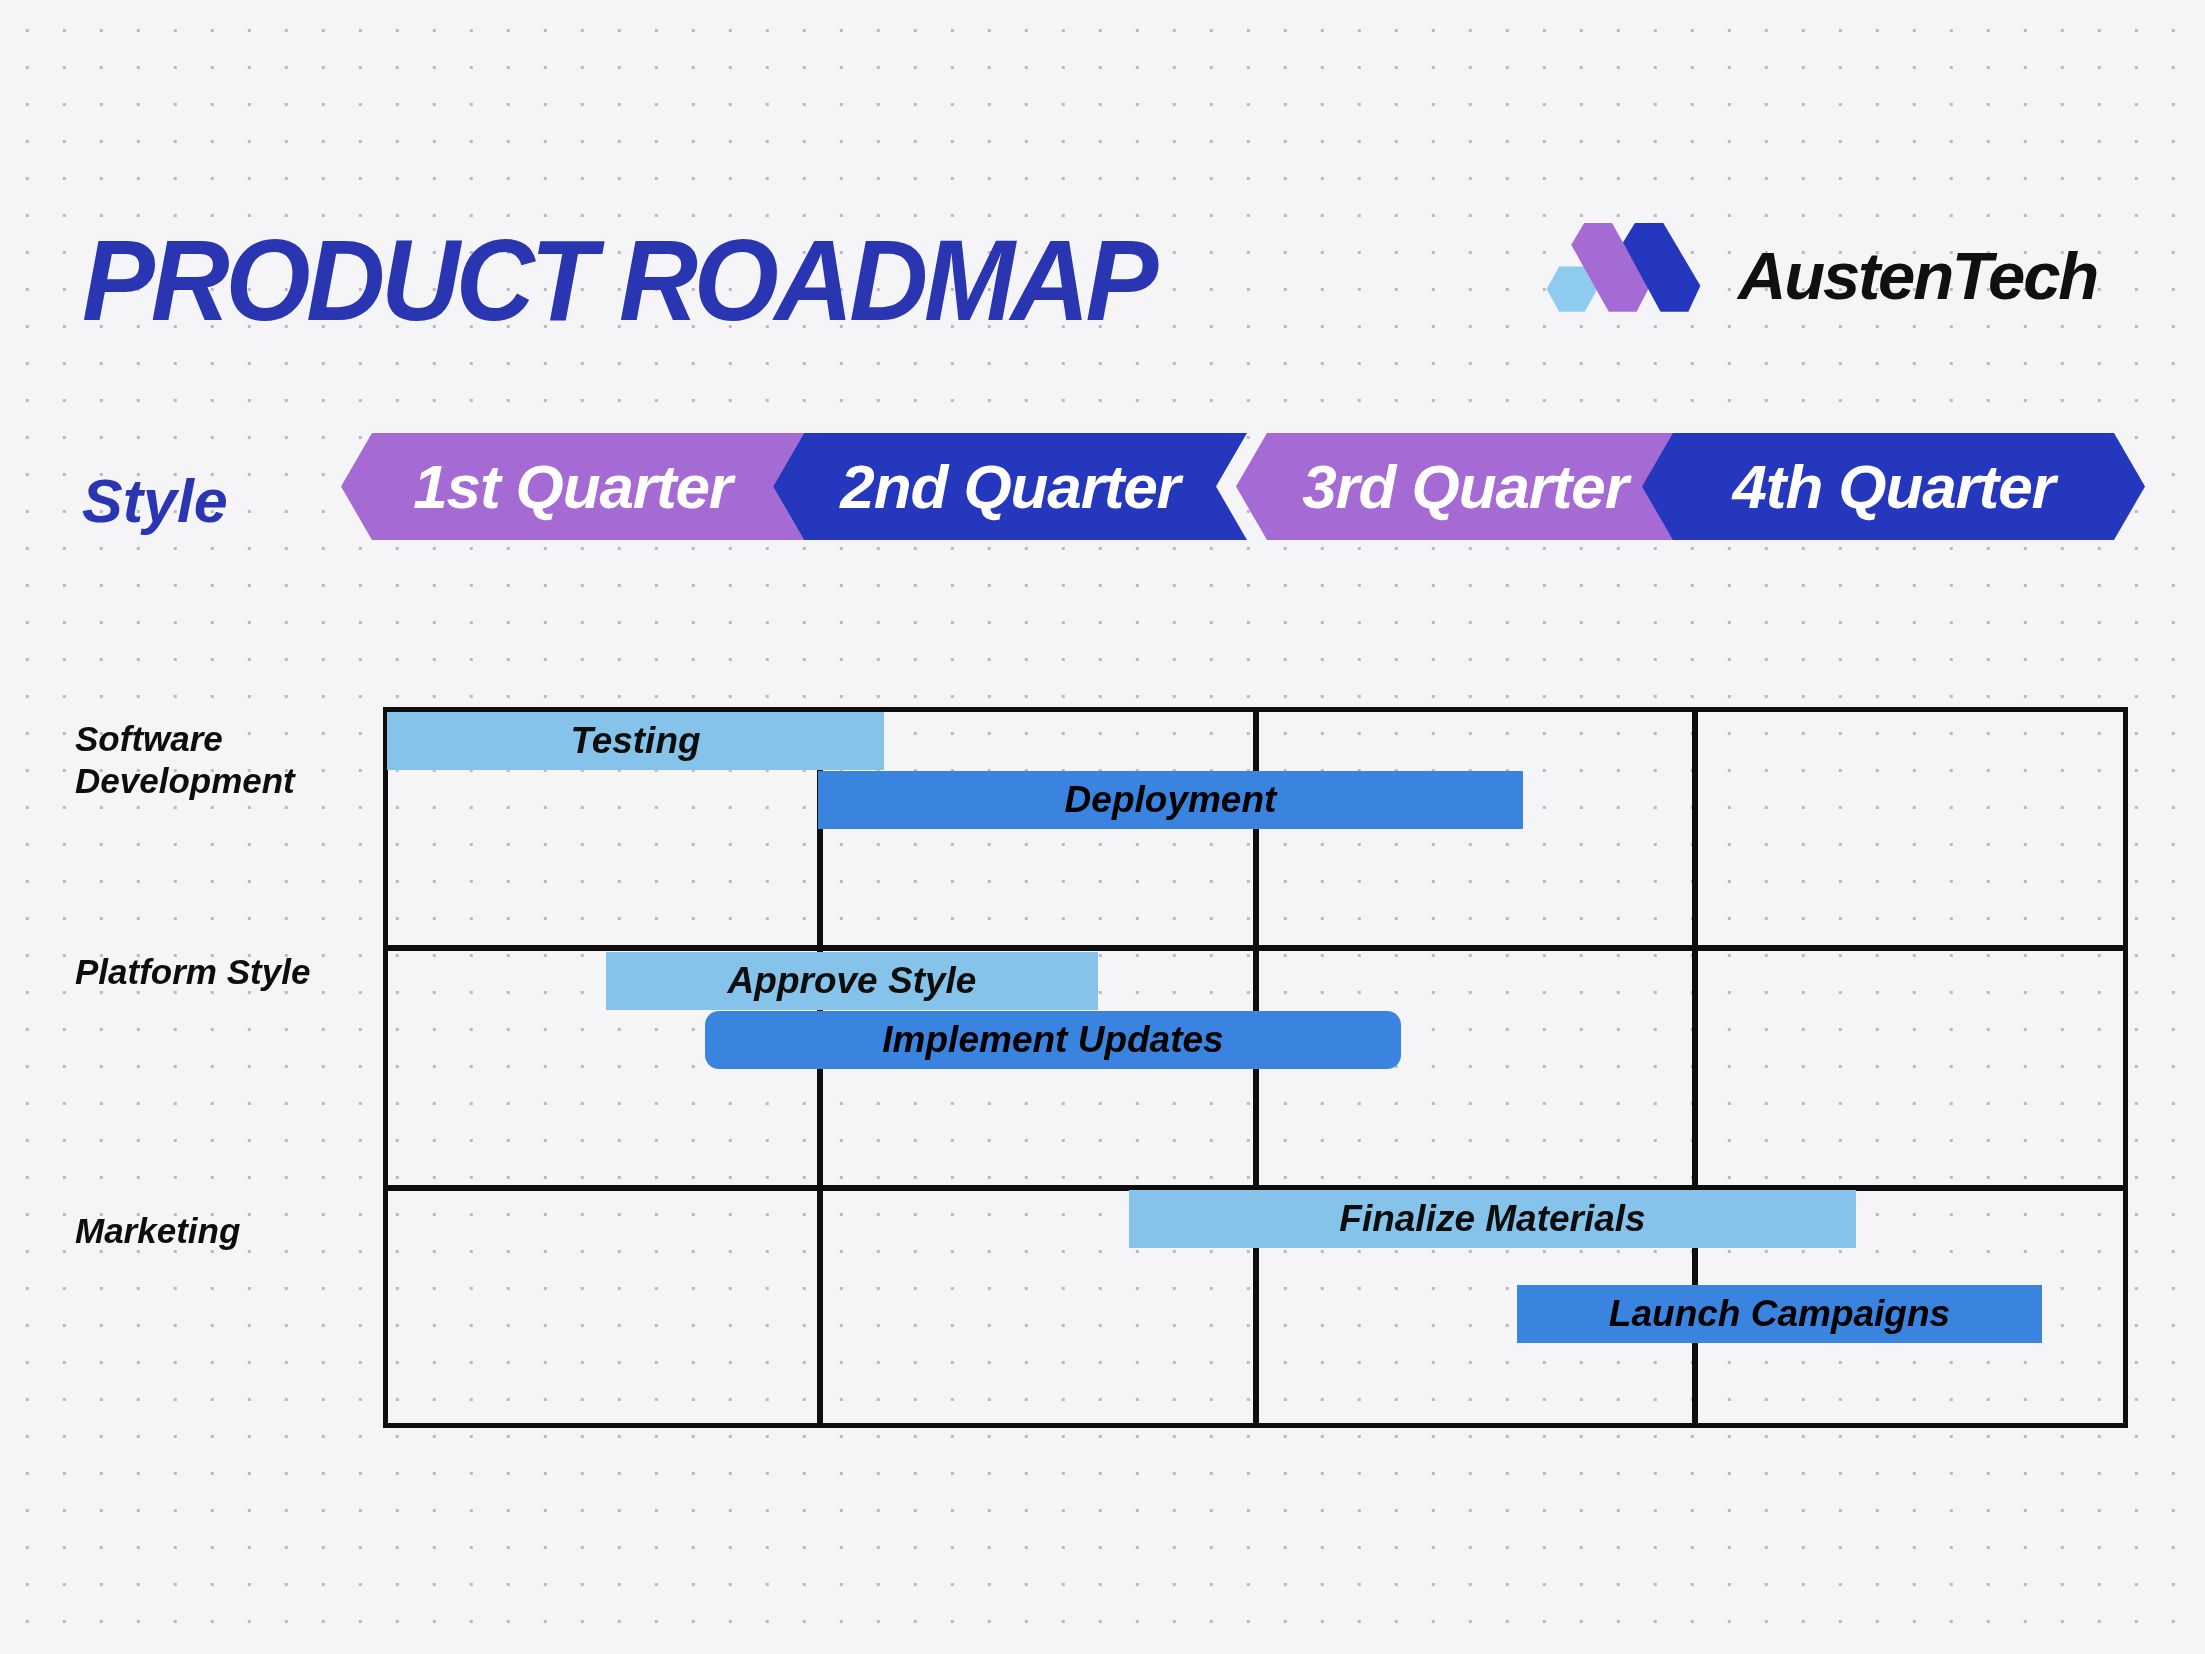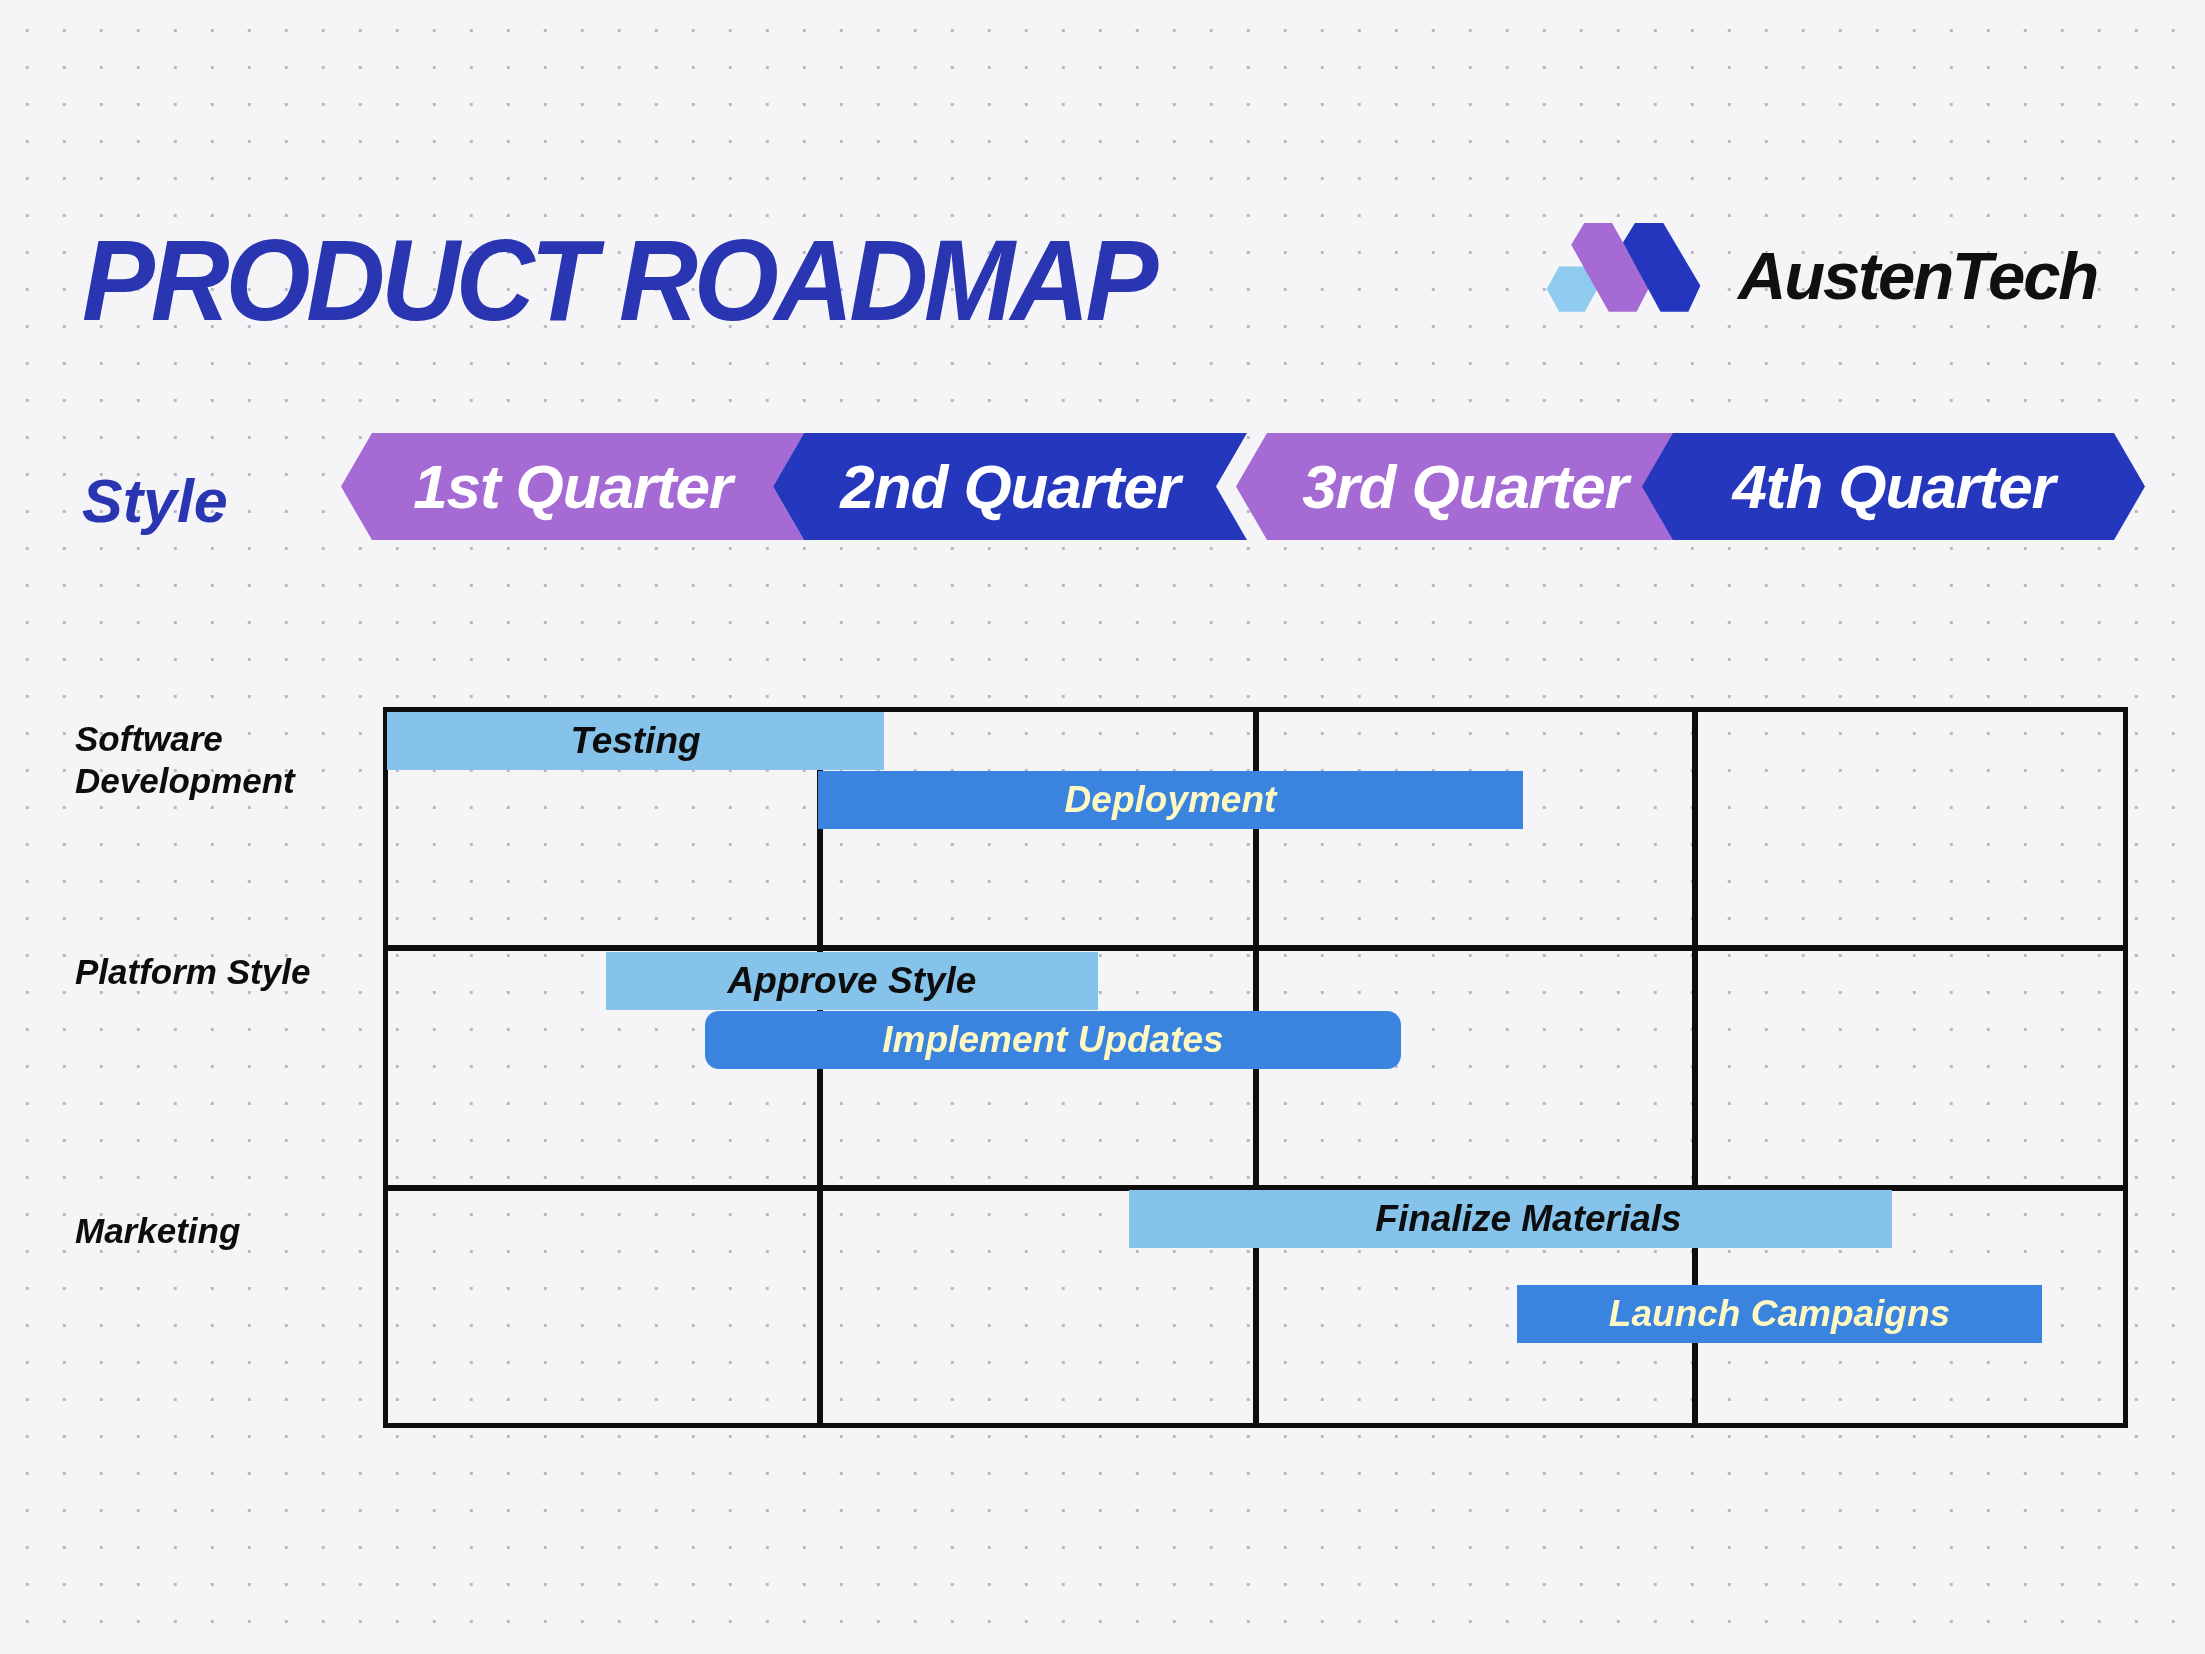--- a/index.html
+++ b/index.html
@@ -61,26 +61,26 @@
     font-size:35px;font-weight:700;line-height:42px;color:#0d0d0d;
   }
   .rl1{top:718px;} .rl2{top:951px;} .rl3{top:1210px;}
   
   .bar{
     position:absolute;height:58px;z-index:3;
     display:flex;align-items:center;justify-content:center;
     font-size:37px;font-weight:700;white-space:nowrap;
   }
   .bar-light{background:#85c3eb;color:#0d0d0d;}
-  .bar-dark{background:#3a83df;color:#fef9c3;}
+  .bar-dark{background:#3a83df;color:#000000;}
   .bar1{left:387px;  top:712px;width:497px;}
   .bar2{left:818px; top:771px;width:705px;}
   .bar3{left:606px; top:952px;width:492px;}
   .bar4{left:705px; top:1011px;width:696px;border-radius:14px;}
-  .bar5{left:1129px; top:1190px;width:727px;padding-left:36px;}
+  .bar5{left:1129px; top:1190px;width:727px;}
   .bar6{left:1517px; top:1249px;width:525px;margin-top:36px;}
 </style>
 </head>
 <body>
 
 <div class="canvas">
 
   <div class="title">PRODUCT ROADMAP</div>
 
   <div class="logo">

